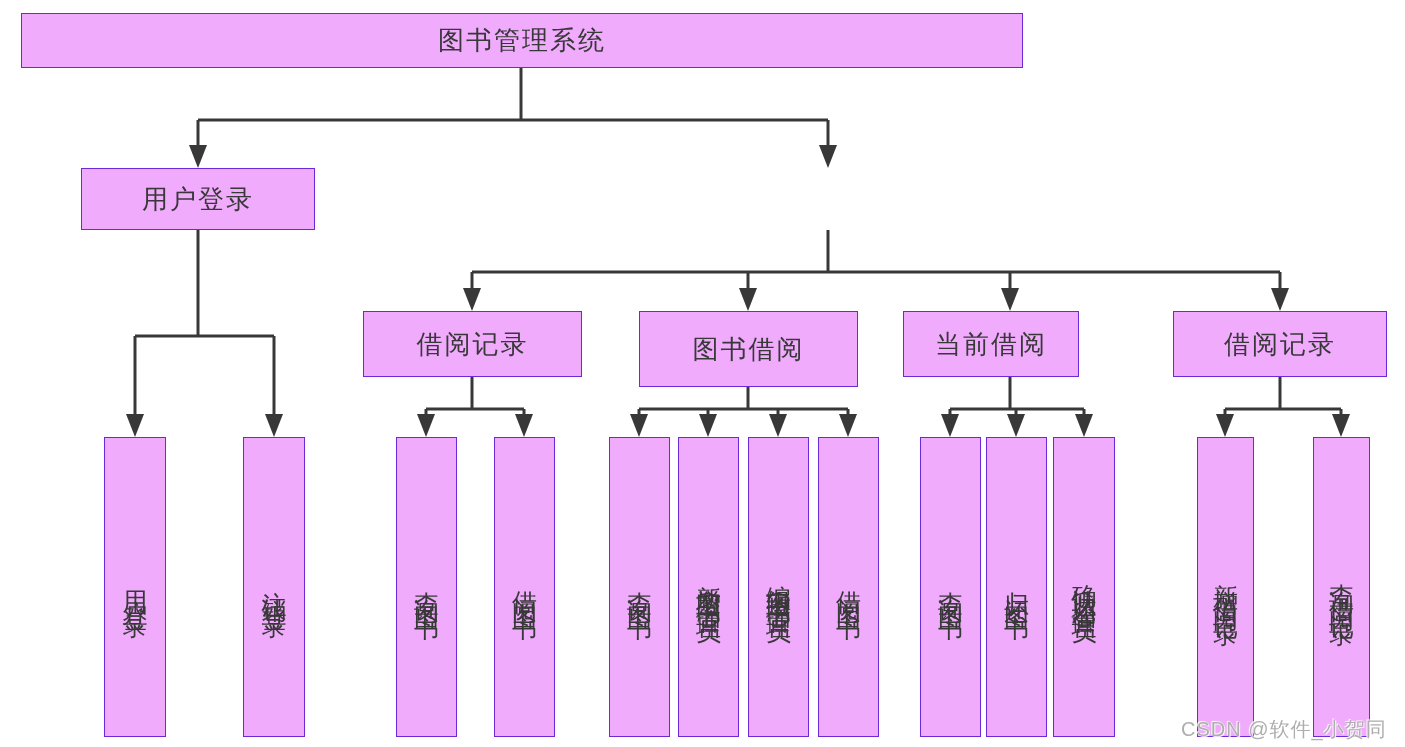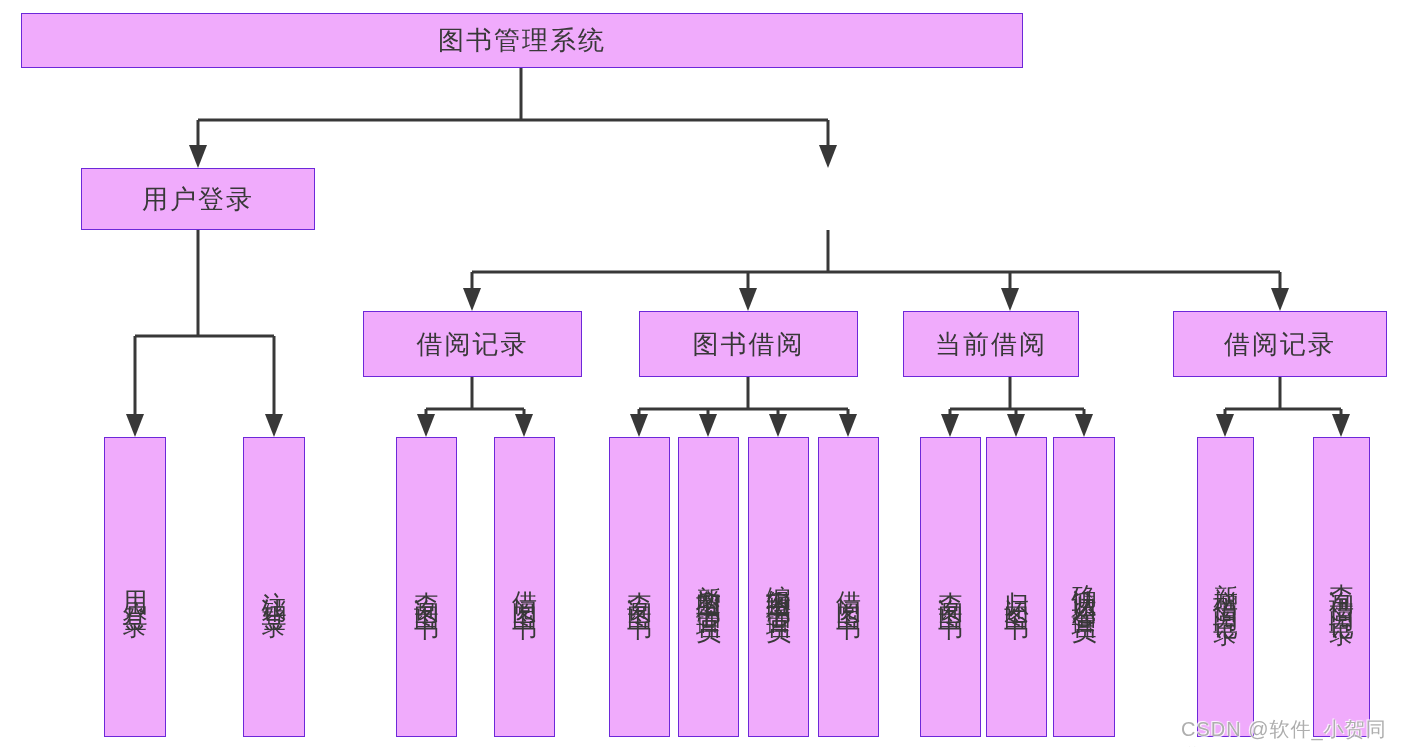--- a/index.html
+++ b/index.html
@@ -83,21 +83,21 @@
       <polygon points="1216,414 1234,414 1225,437" fill="#383838"></polygon>
       <path d="M1341 409 V417" stroke="#383838" stroke-width="3" fill="none"></path>
       <polygon points="1332,414 1350,414 1341,437" fill="#383838"></polygon>
     </svg>
 
   <div class="node h" style="left:21px;top:13px;width:1002px;height:55px">图书管理系统</div>
 
   <div class="node h" style="left:81px;top:168px;width:234px;height:62px">用户登录</div>
 
   <div class="node h" style="left:363px;top:311px;width:219px;height:66px">借阅记录</div>
-  <div class="node h" style="left:639px;top:311px;width:219px;height:66px">图书借阅</div>
+  <div class="node h" style="left:639px;top:311px;width:219px;height:76px">图书借阅</div>
   <div class="node h" style="left:903px;top:311px;width:176px;height:66px">当前借阅</div>
   <div class="node h" style="left:1173px;top:311px;width:214px;height:66px">借阅记录</div>
 
   <div class="node v" style="left:104px;top:437px;width:62px;height:300px">用户登录</div>
   <div class="node v" style="left:243px;top:437px;width:62px;height:300px">注销登录</div>
 
   <div class="node v" style="left:396px;top:437px;width:61px;height:300px">查询图书</div>
   <div class="node v" style="left:494px;top:437px;width:61px;height:300px">借阅图书</div>
 
   <div class="node v" style="left:609px;top:437px;width:61px;height:300px">查询图书</div>

